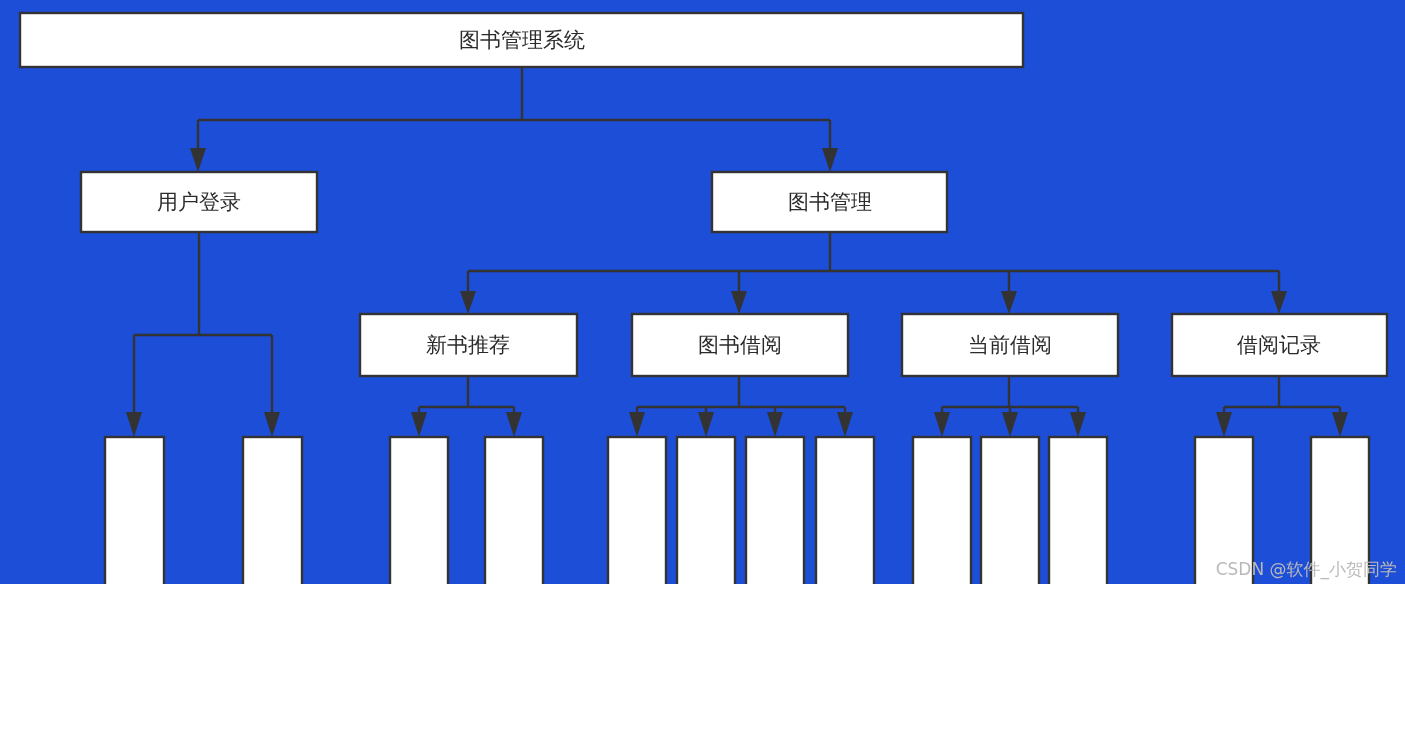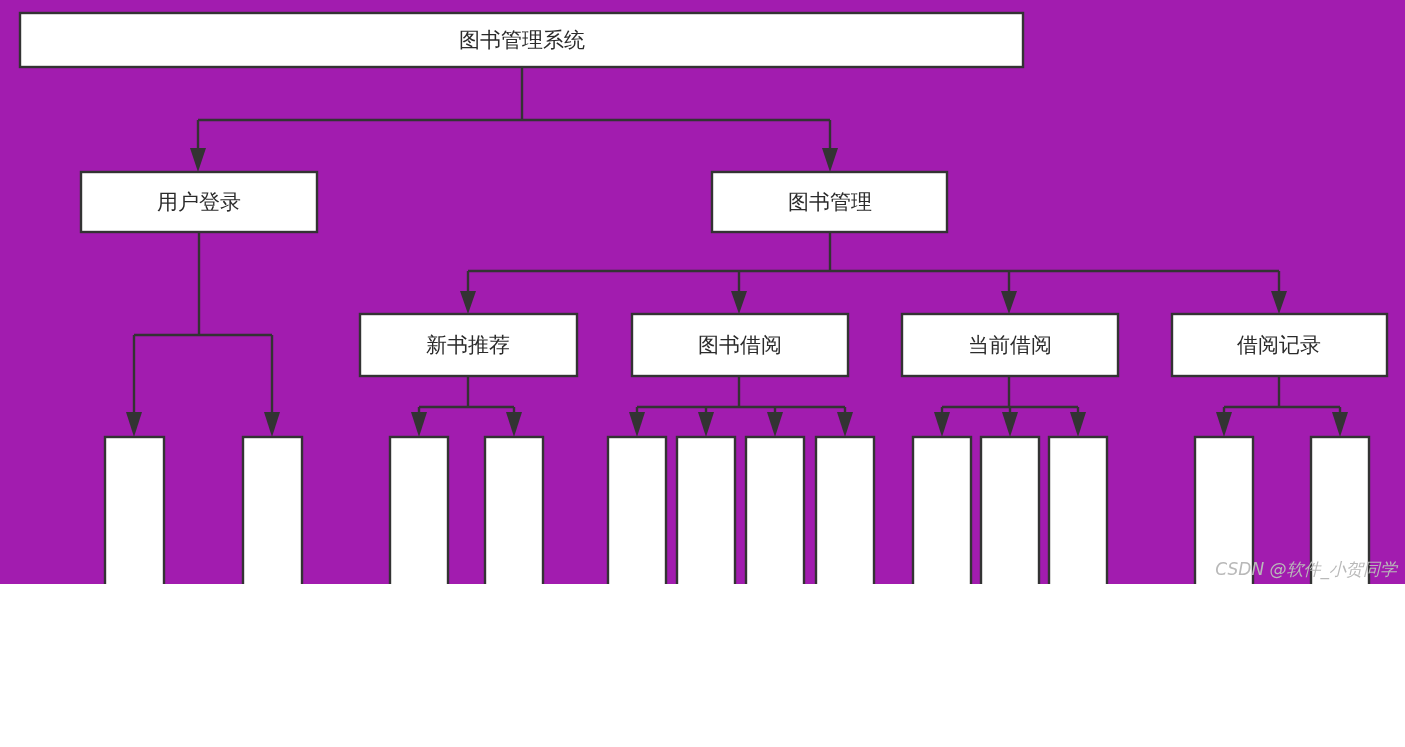--- a/index.html
+++ b/index.html
@@ -8,21 +8,21 @@
     padding: 0;
     background: #ffffff;
   }
   body {
     font-family: "DejaVu Sans", "Liberation Sans", sans-serif;
   }
   #diagram-root {
     position: relative;
     width: 1405px;
     height: 584px;
-    background: #a21caf;
+    background: #1d4ed8;
     overflow: hidden;
   }
   svg.chart-svg {
     position: absolute;
     left: 0;
     top: 0;
     width: 1405px;
     height: 747px;
   }
   .node-box {
@@ -57,21 +57,20 @@
   }
   .watermark-text {
     position: absolute;
     right: 8px;
     bottom: 3px;
     font-size: 17px;
     color: #b9b9b9;
     font-family: "DejaVu Sans", "Liberation Sans", sans-serif;
     white-space: nowrap;
     pointer-events: none;
-    font-style: italic;
   }
 </style>
 </head>
 <body>
 
 <div id="diagram-root">
 
   <svg class="chart-svg" viewBox="0 0 1405 747" xmlns="http://www.w3.org/2000/svg">
 
     <g>

